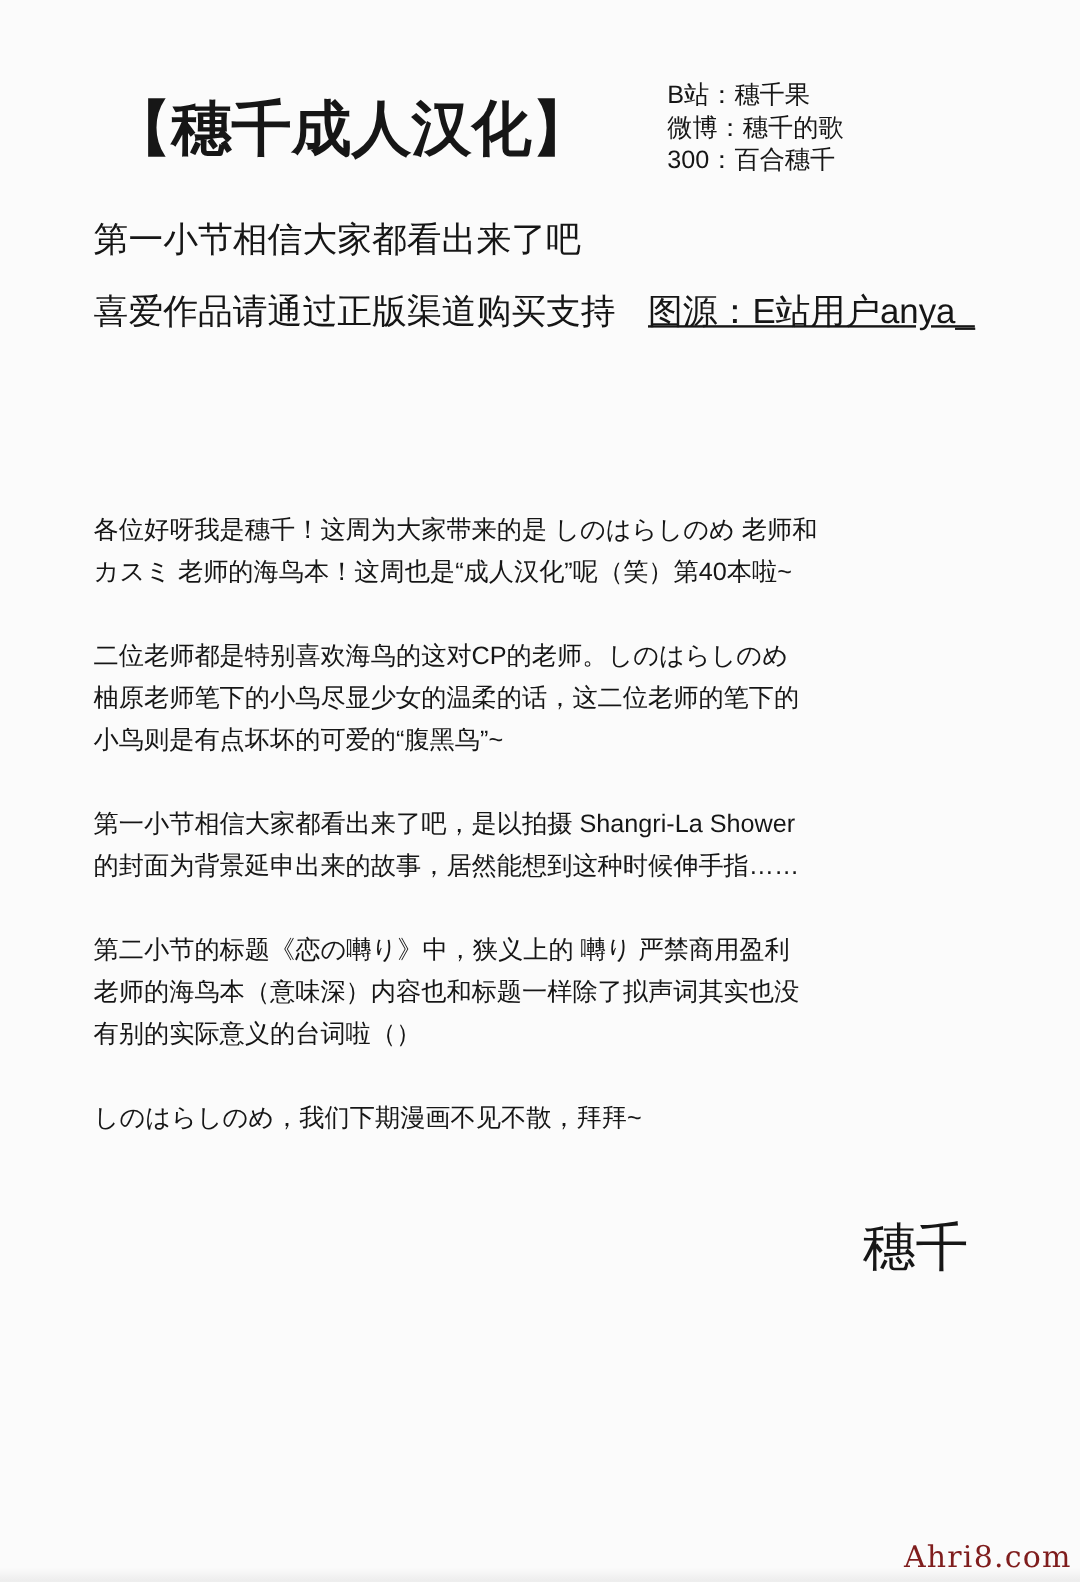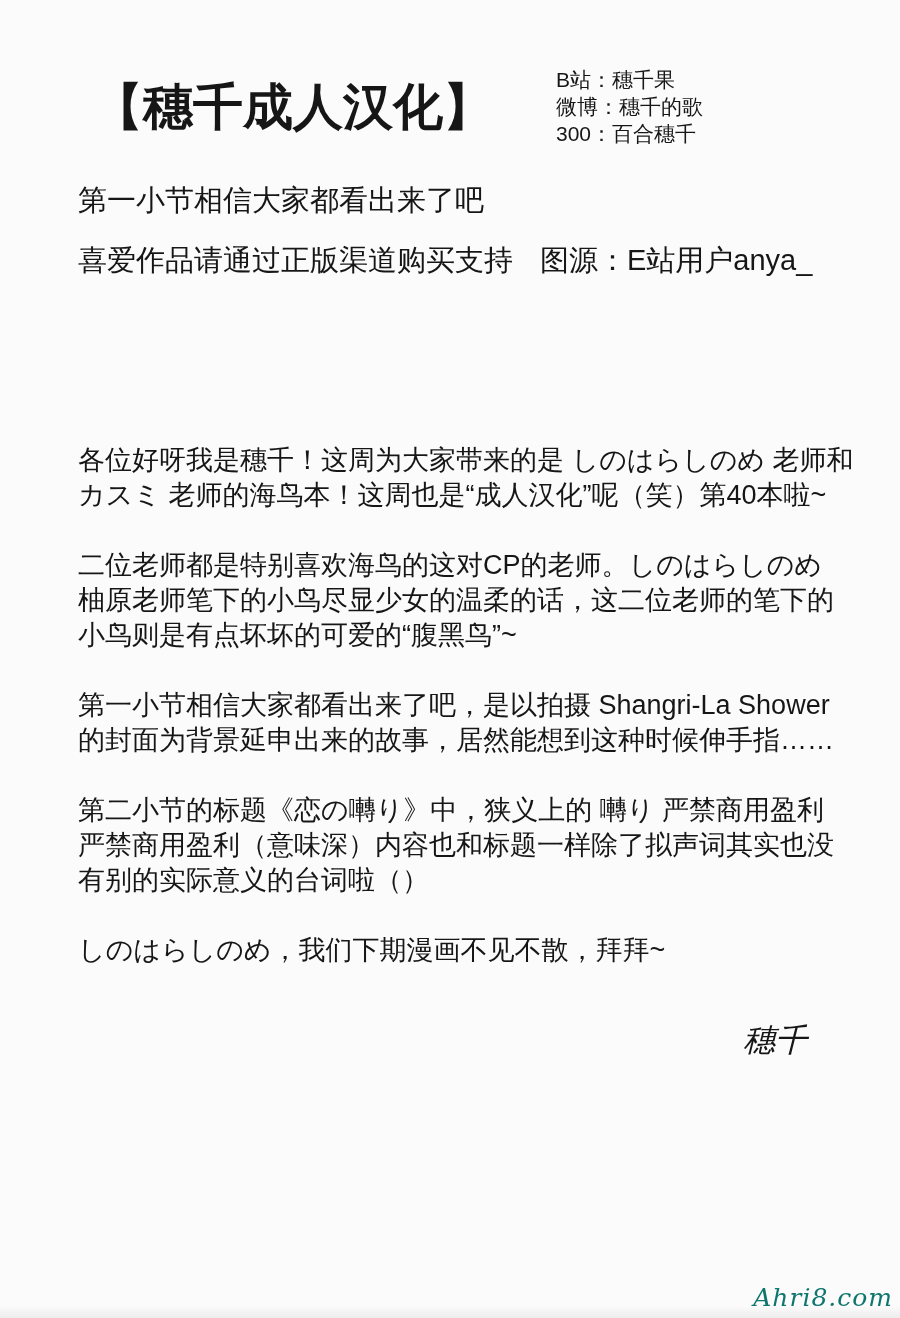--- a/index.html
+++ b/index.html
@@ -50,41 +50,40 @@
     right: 20px;
     font-size: 29px;
     line-height: 60px;
     white-space: nowrap;
   }
   .notice-line { position: relative; }
   .notice-source {
     position: absolute;
     left: 462px;
     top: 0;
+    text-decoration: underline;
   }
   .body-text {
     position: absolute;
     left: 78px;
     top: 424px;
     right: 20px;
-    font-size: 27px;
+    font-size: 21px;
     line-height: 35px;
-    margin-top: 19px;
   }
   .para { margin: 0 0 35px 0; }
   .para:last-child { margin-bottom: 0; }
   .line { white-space: nowrap; }
   .signature {
     position: absolute;
     top: 1016px;
     right: 93px;
-    font-size: 32px;
+    font-size: 44px;
     line-height: 48px;
     white-space: nowrap;
-    font-style: italic;
   }
   .watermark {
     position: absolute;
     top: 1283px;
     right: 7px;
     font-size: 25px;
     line-height: 29px;
     font-family: "DejaVu Serif", "Liberation Serif", serif;
     letter-spacing: 1px;
     white-space: nowrap;
@@ -124,27 +123,27 @@
       <div class="line">小鸟则是有点坏坏的可爱的“腹黑鸟”~</div>
     </div>
 
     <div class="para">
       <div class="line">第一小节相信大家都看出来了吧，是以拍摄 Shangri-La Shower</div>
       <div class="line">的封面为背景延申出来的故事，居然能想到这种时候伸手指……</div>
     </div>
 
     <div class="para">
       <div class="line">第二小节的标题《恋の囀り》中，狭义上的 囀り 严禁商用盈利</div>
-      <div class="line">严禁商用盈利（意味深）内容也和标题一样除了拟声词其实也没</div>
+      <div class="line">老师的海鸟本（意味深）内容也和标题一样除了拟声词其实也没</div>
       <div class="line">有别的实际意义的台词啦（）</div>
     </div>
 
     <div class="para">
       <div class="line">しのはらしのめ，我们下期漫画不见不散，拜拜~</div>
     </div>
 
   </div>
 
   <div class="signature">穗千</div>
 
-  <div class="watermark" style="color: #0f766e; font-style: italic;">Ahri8.com</div>
+  <div class="watermark" style="color: #7f1d1d;">Ahri8.com</div>
 
 </div>
 
 </body></html>

